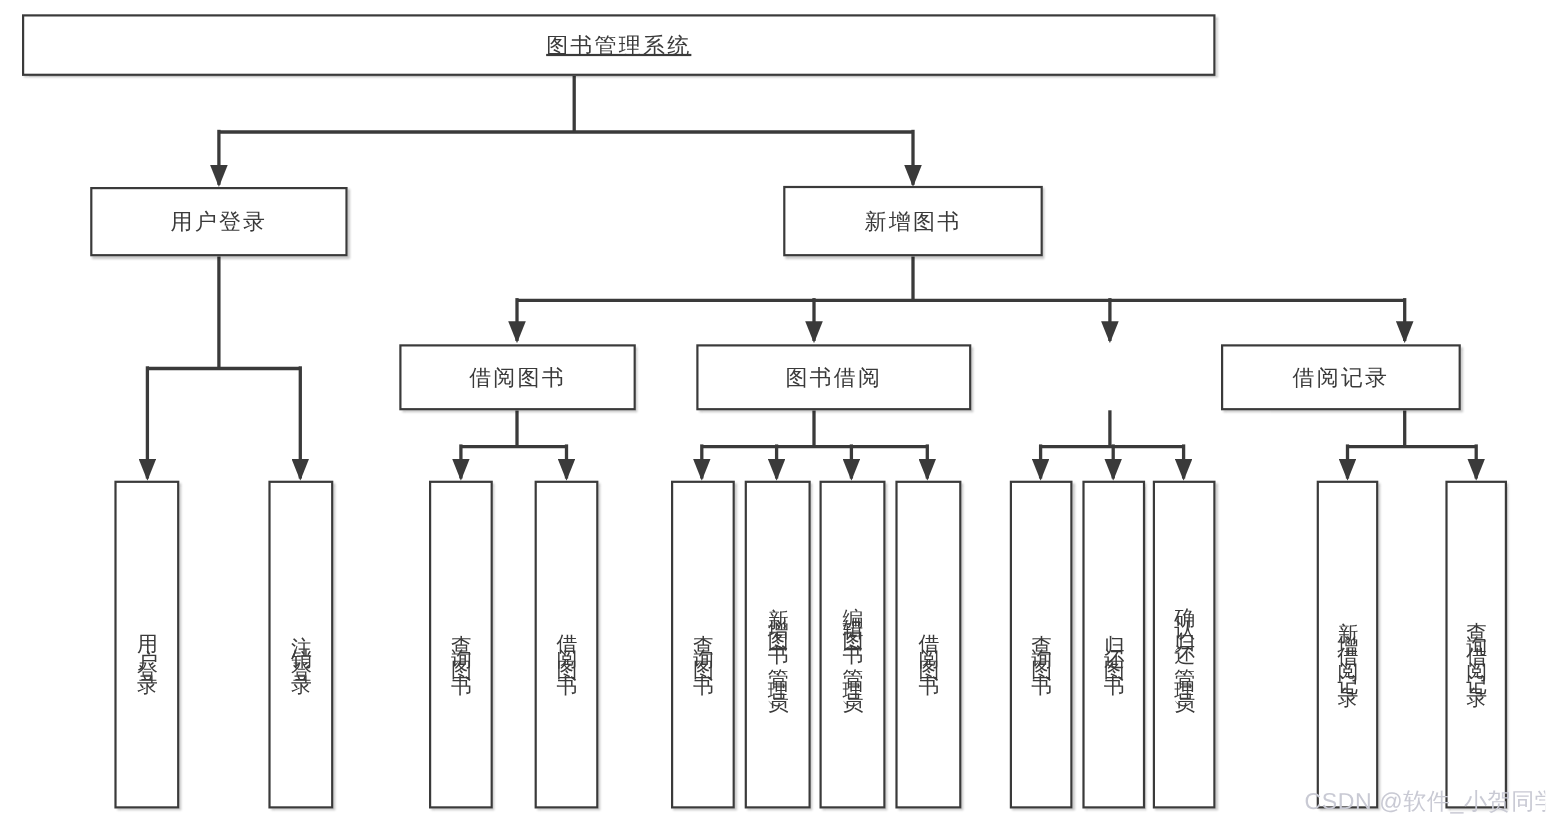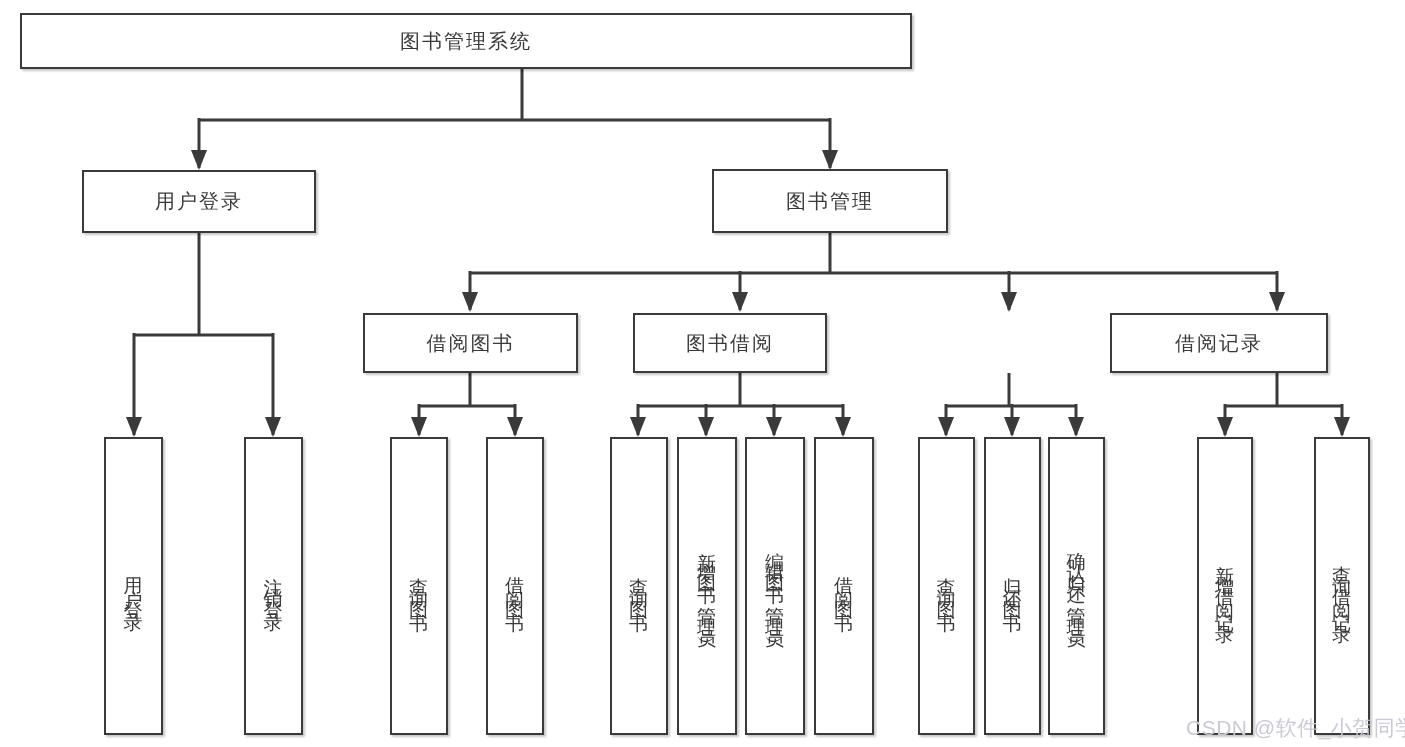--- a/index.html
+++ b/index.html
@@ -126,35 +126,35 @@
     </g>
 
     <g>
       <line x1="1277" y1="373" x2="1277" y2="406"></line>
       <line x1="1225" y1="406" x2="1342" y2="406"></line>
       <line x1="1225" y1="404" x2="1225" y2="435" marker-end="url(#arrowhead)"></line>
       <line x1="1342" y1="404" x2="1342" y2="435" marker-end="url(#arrowhead)"></line>
     </g>
   </svg>
 
-  <div class="node hlabel" style="left:20px; top:13px; width:892px; height:56px;">
+  <div class="node hlabel" style="left:20px; top:13px; width:1085px; height:56px;text-decoration:underline;">
     <span>图书管理系统</span>
   </div>
 
   <div class="node hlabel" style="left:82px; top:170px; width:234px; height:63px;">
     <span>用户登录</span>
   </div>
   <div class="node hlabel" style="left:712px; top:169px; width:236px; height:64px;">
-    <span>图书管理</span>
+    <span>新增图书</span>
   </div>
 
   <div class="node hlabel" style="left:363px; top:313px; width:215px; height:60px;">
     <span>借阅图书</span>
   </div>
-  <div class="node hlabel" style="left:633px; top:313px; width:194px; height:60px;justify-content:center;">
+  <div class="node hlabel" style="left:633px; top:313px; width:250px; height:60px;justify-content:center;">
     <span>图书借阅</span>
   </div>
   <div class="node hlabel" style="left:1110px; top:313px; width:218px; height:60px;">
     <span>借阅记录</span>
   </div>
 
   <div class="node leaf" style="left:104px; width:59px;">
     <span class="vtext">用户登录</span>
   </div>
   <div class="node leaf" style="left:244px; width:59px;">

